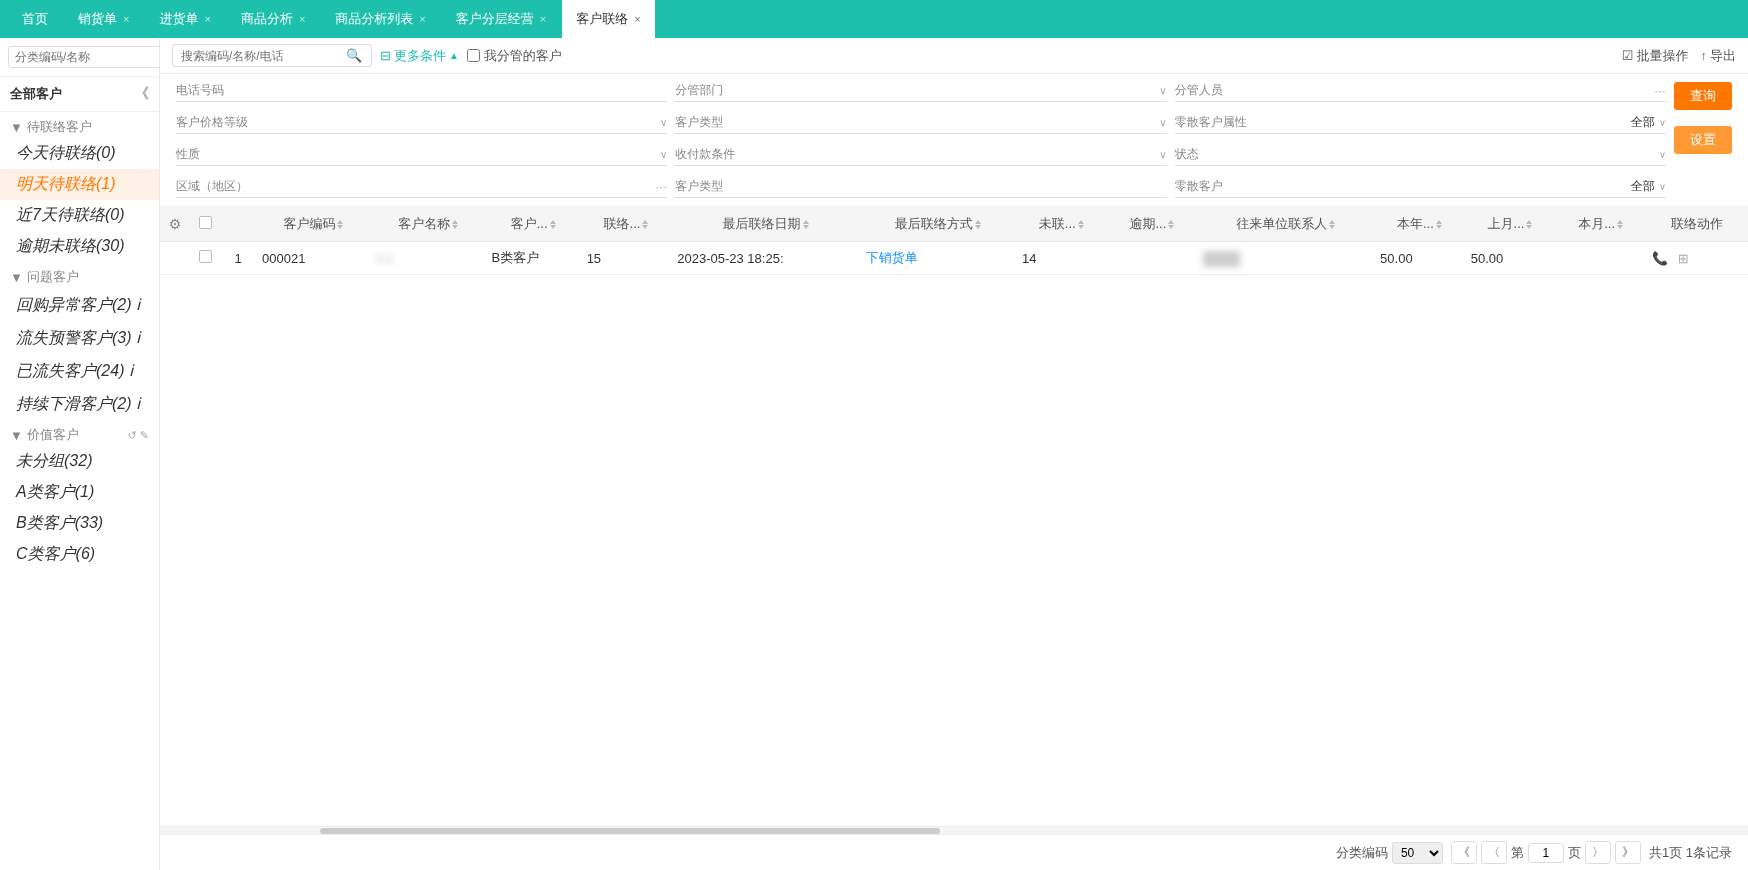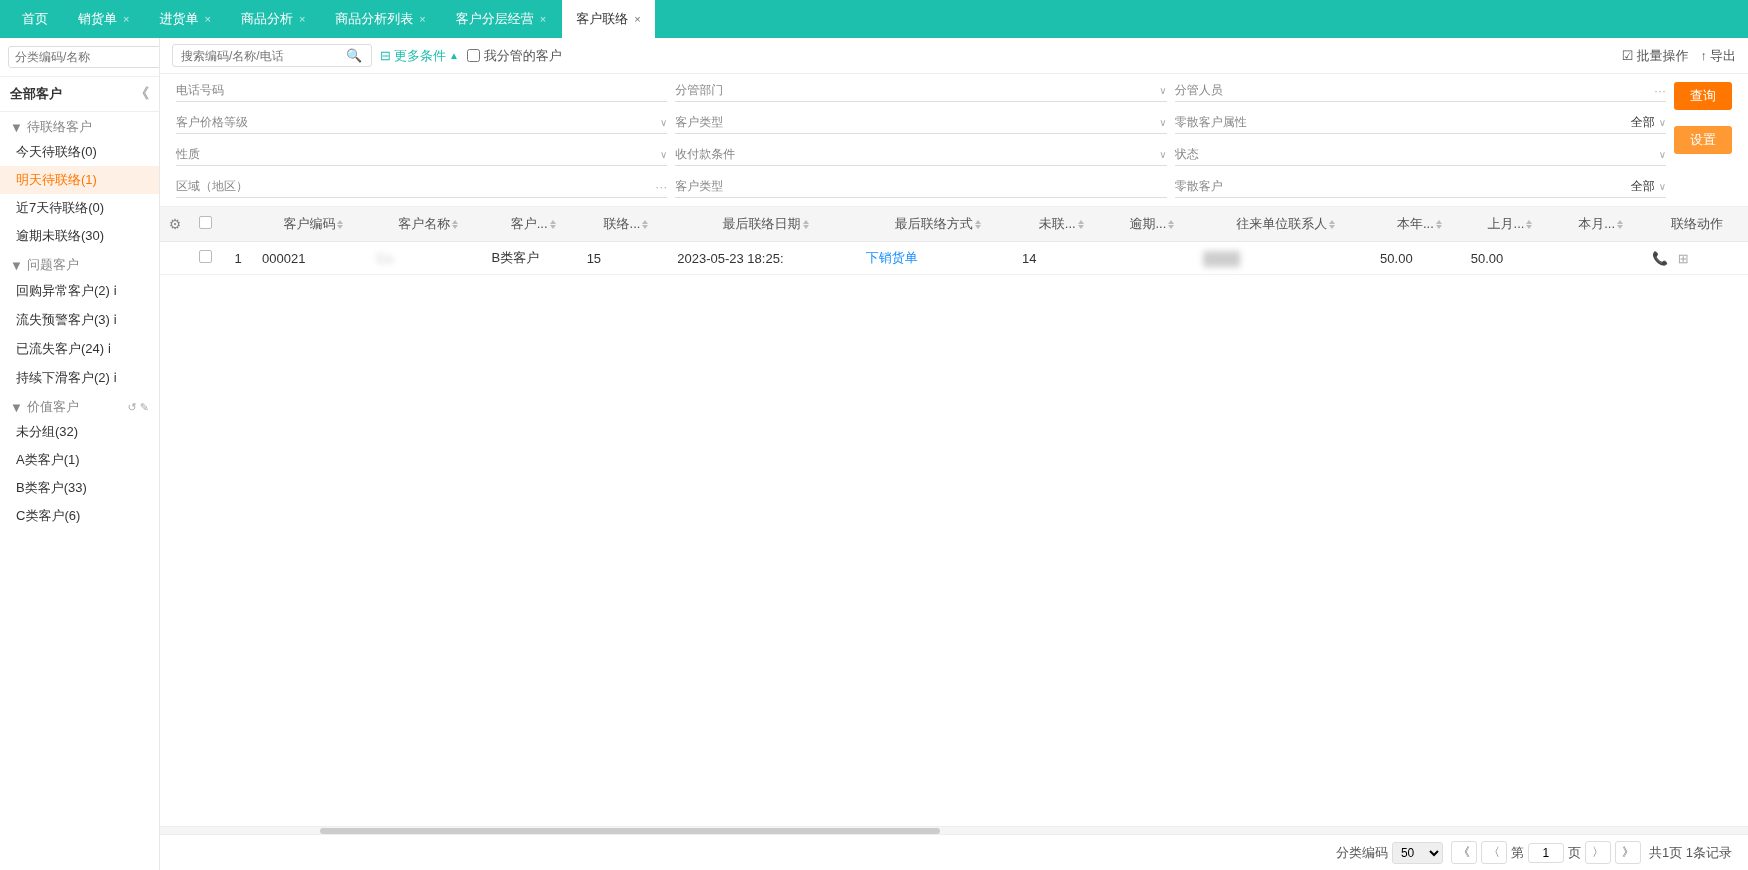--- a/index.html
+++ b/index.html
@@ -72,21 +72,22 @@
       color: #888;
       font-size: 12px;
       display: flex;
       align-items: center;
       gap: 4px;
     }
     .sidebar-item {
       padding: 5px 10px 5px 16px;
       cursor: pointer;
       color: #333;
-      font-size: 13px;
+      font-size: 16px;
+      font-style: italic;
     }
     .sidebar-item.active { background: #fff0e6; color: #ff7700; }
 
     
     .content-area { flex: 1; display: flex; flex-direction: column; overflow: hidden; }
 
     
     .toolbar {
       display: flex;
       align-items: center;

